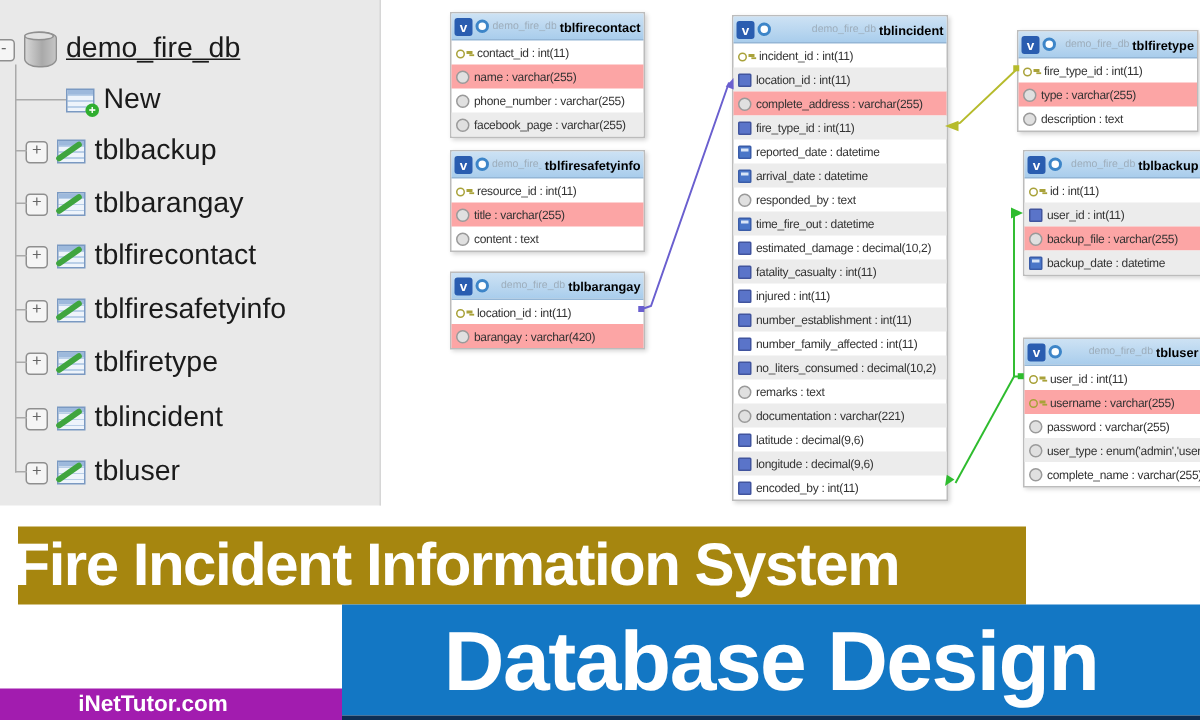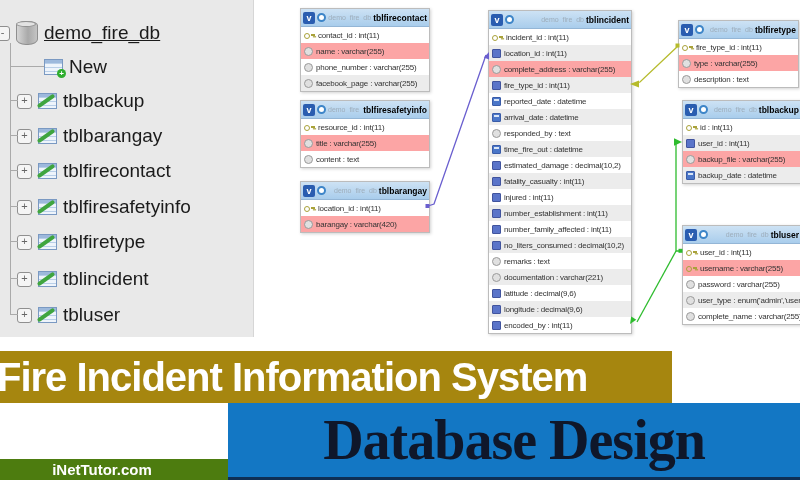--- a/index.html
+++ b/index.html
@@ -50,24 +50,24 @@
   .ic-key::after{content:'';position:absolute;left:6.5px;top:3.8px;width:4px;height:1.6px;background:#a9a23a;
     box-shadow:1.5px 1.8px 0 -0.4px #a9a23a;}
   .ic-int{width:7px;height:7px;background:#5a74c9;border:1px solid #41549e;border-radius:1px;}
   .ic-date{width:7px;height:7px;background:#4a76c8;border:1px solid #3a5ca8;border-radius:1px;}
   .ic-date::after{content:'';position:absolute;left:1px;top:1px;width:5px;height:2px;background:#d9e5f6;}
   .ic-text{width:7px;height:7px;border:1px solid #9a9a9a;border-radius:50%;background:#e0e0e0;}
 
   #rel-svg{position:absolute;left:0;top:0;pointer-events:none;}
 
   
-  .band-gold{position:absolute;left:0;top:351px;width:672px;height:52px;display:flex;align-items:center;}
+  .band-gold{position:absolute;left:12px;top:351px;width:672px;height:52px;display:flex;align-items:center;}
   .band-gold span{font-size:40px;font-weight:bold;color:#fff;white-space:nowrap;margin-left:-3px;letter-spacing:-1px;}
   .band-blue{position:absolute;left:228px;top:403px;width:572px;height:74px;display:flex;align-items:center;justify-content:center;}
-  .band-blue span{font-size:56px;font-weight:bold;color:#0f172a;white-space:nowrap;letter-spacing:-1px;font-family:Liberation Serif, serif;}
+  .band-blue span{font-size:56px;font-weight:bold;color:#ffffff;white-space:nowrap;letter-spacing:-1px;}
   .band-green{position:absolute;left:0;top:459px;width:228px;height:21px;display:flex;align-items:center;justify-content:center;}
   .band-green span{font-size:15px;font-weight:bold;color:#fff;padding-right:24px;}
   .band-navy{position:absolute;left:228px;top:477px;width:572px;height:3px;}
 </style>
 </head>
 <body>
 
 <div id="stage">
 
   <div id="sidebar">
@@ -365,18 +365,18 @@
     <polyline points="676,251 637,322" fill="none" stroke-width="1.3" stroke="#2ebc2e"></polyline>
     <polygon points="630,324 636.3,319.7 631.2,316.5" fill="#2ebc2e"></polygon>
   </svg>
 
   <div class="band-gold" style="background: rgb(166, 134, 15);">
     <span>Fire Incident Information System</span>
   </div>
   <div class="band-blue" style="background: rgb(19, 119, 196);">
     <span>Database Design</span>
   </div>
-  <div class="band-green" style="background: #4d7c0f;">
+  <div class="band-green" style="background: #a21caf;">
     <span>iNetTutor.com</span>
   </div>
   <div class="band-navy" style="background: rgb(14, 47, 85);"></div>
 
 </div>
 
 </body></html>

